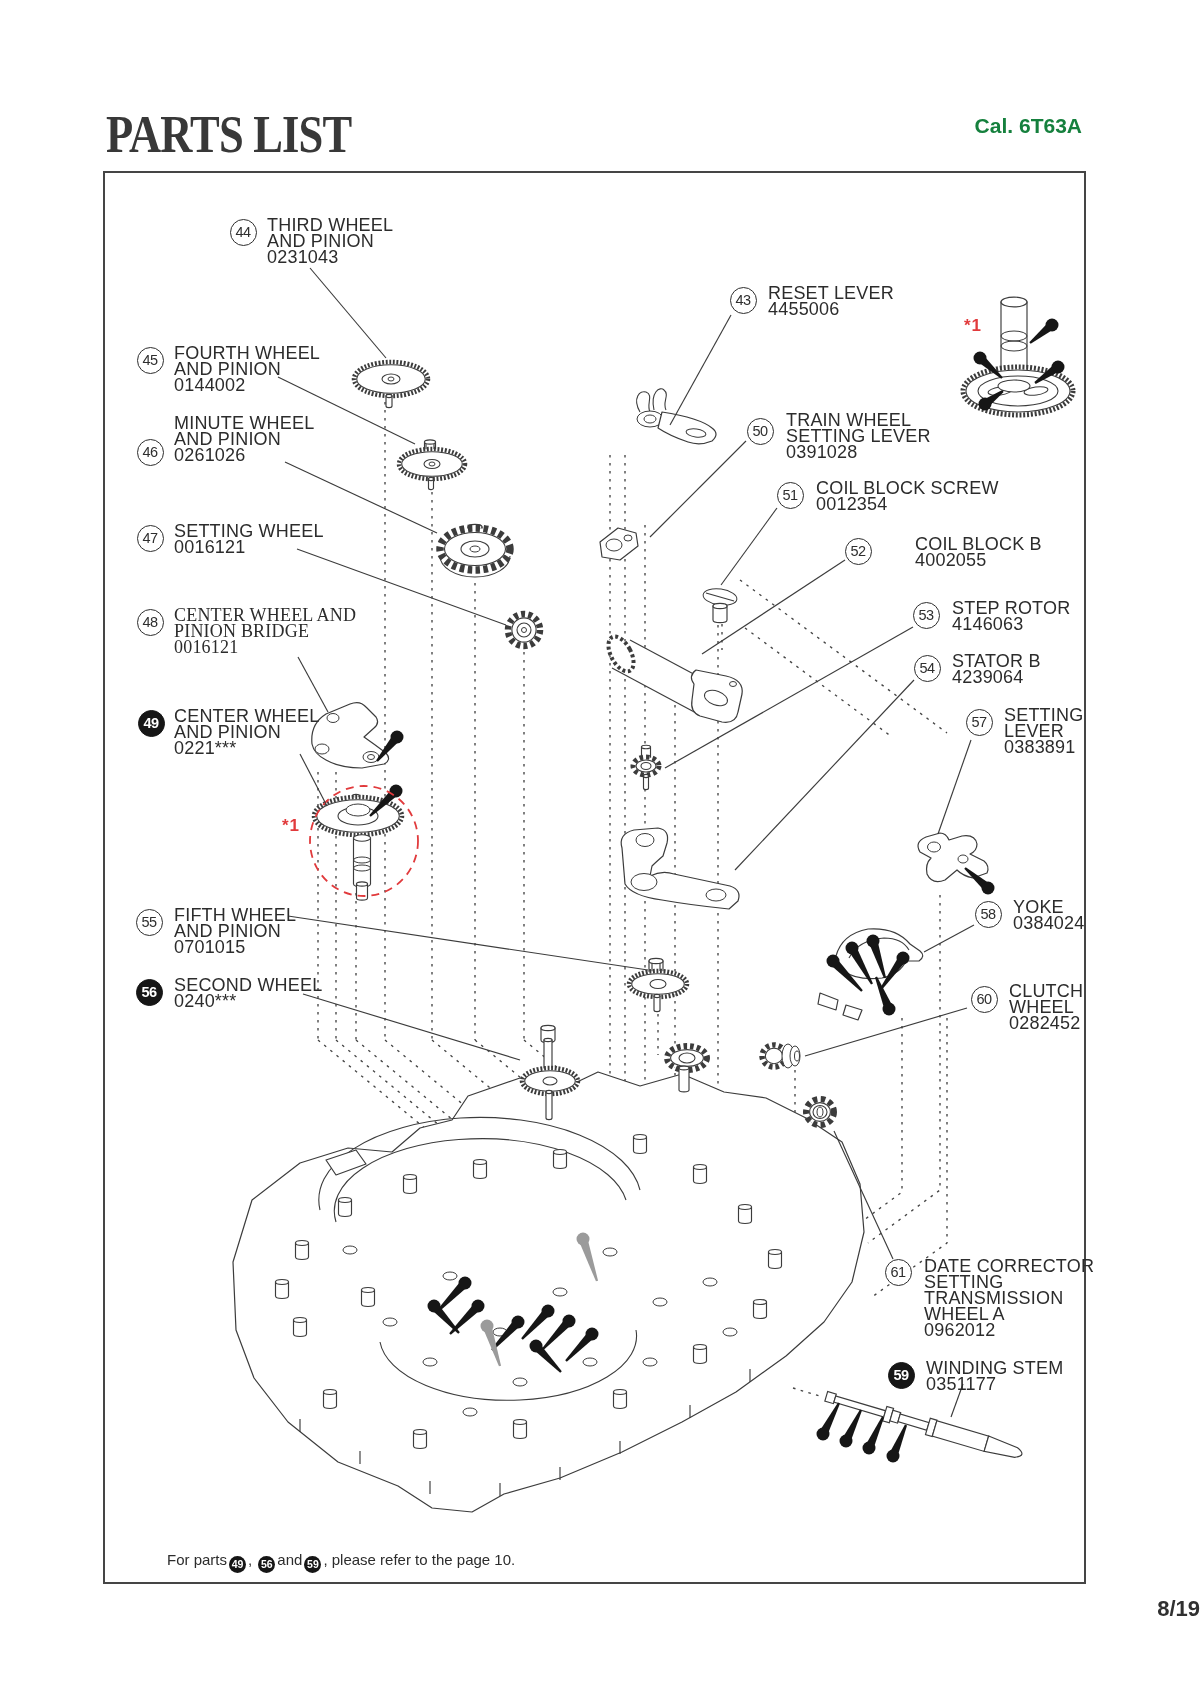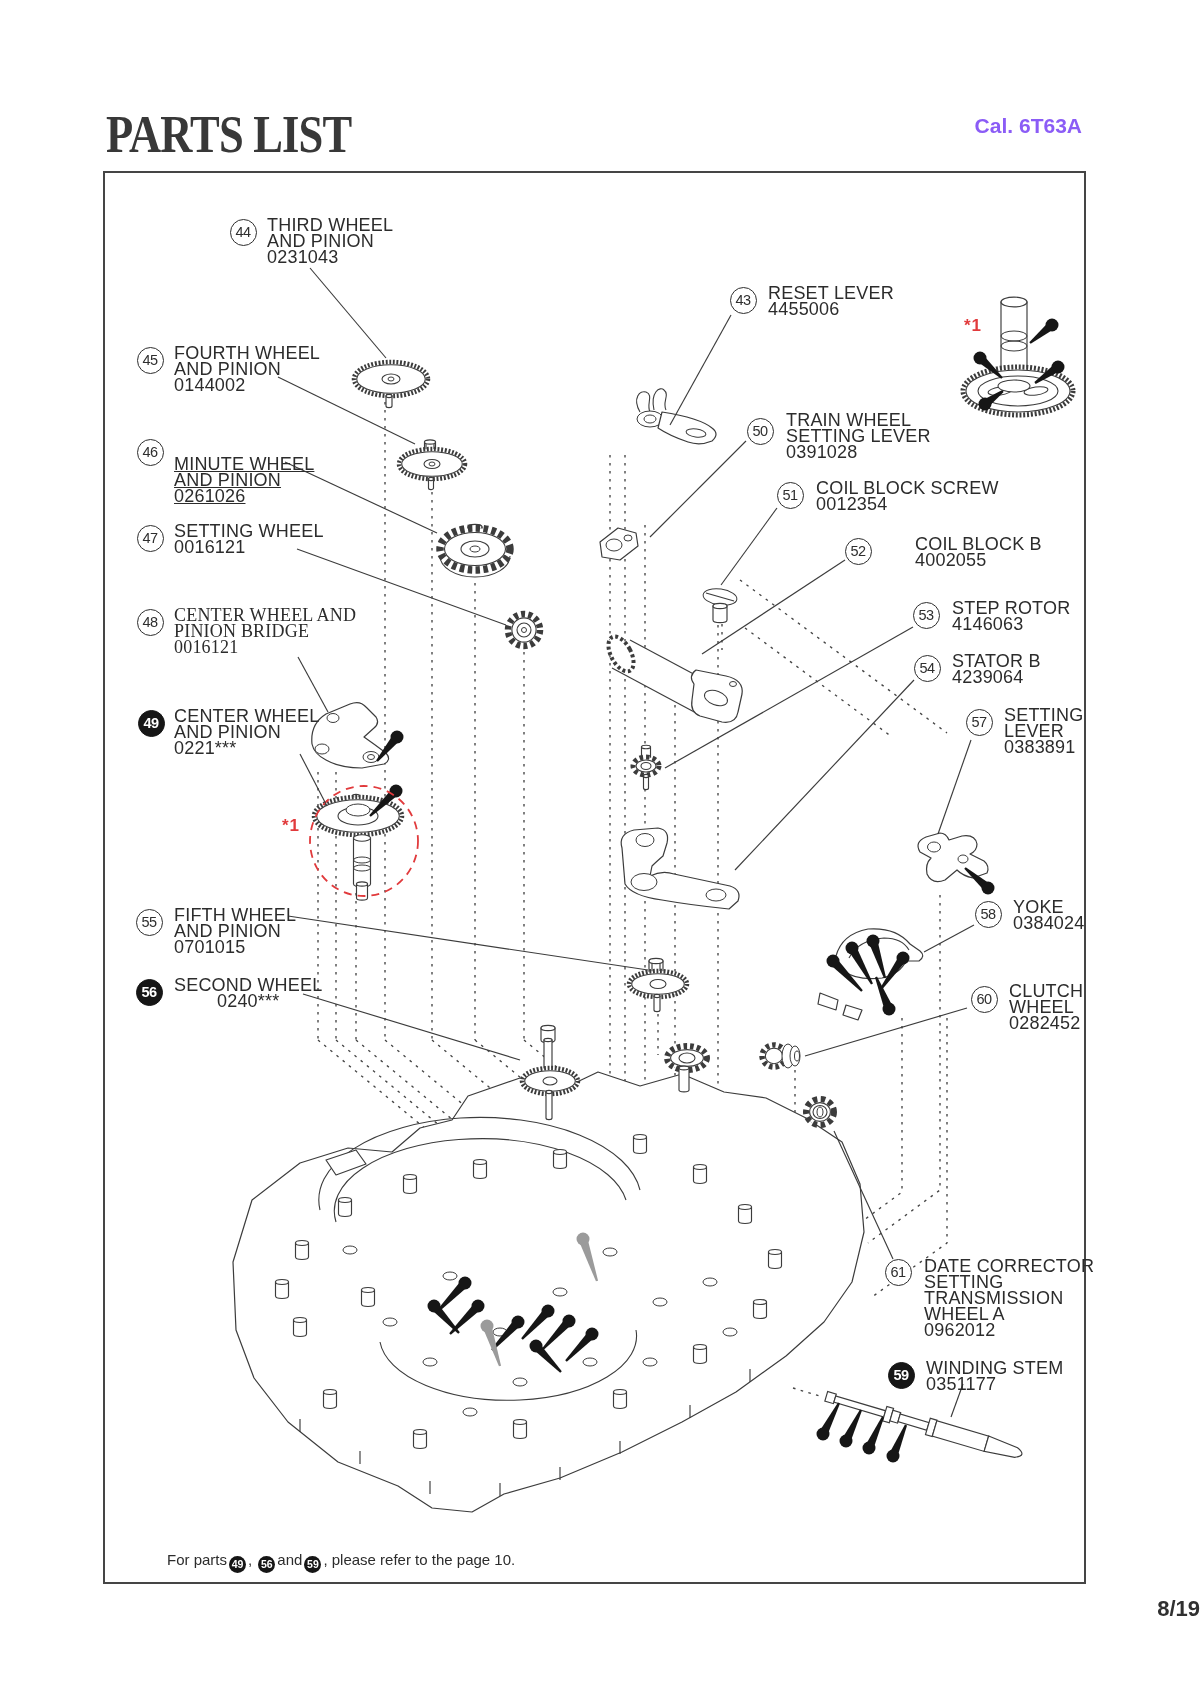--- a/index.html
+++ b/index.html
@@ -1,21 +1,21 @@
 <!DOCTYPE html>
 <html><head>
 <meta charset="utf-8">
 <style>
   html,body{margin:0;padding:0;background:#fff;}
   body{width:1200px;height:1698px;position:relative;overflow:hidden;
        font-family:"Liberation Sans",sans-serif;color:#2c2c2c;}
   .page-title{position:absolute;left:106px;top:104px;font-family:"Liberation Serif",serif;
        font-weight:700;font-size:53px;color:#383838;letter-spacing:-1px;
        transform:scaleX(.84);transform-origin:left top;white-space:nowrap;}
-  .cal{position:absolute;right:118px;top:114px;font-weight:700;font-size:21px;color:#8b5cf6;}
+  .cal{position:absolute;right:118px;top:114px;font-weight:700;font-size:21px;color:#15803d;}
   .frame{position:absolute;left:103px;top:171px;width:979px;height:1409px;
        border:2px solid #454545;background:#fff;}
   #art{position:absolute;left:0;top:0;pointer-events:none;}
   .co-num{position:absolute;width:27px;height:27px;border:1.9px solid #2e2e2e;border-radius:50%;
        background:#fff;color:#2e2e2e;font:400 14.5px/25px "Liberation Sans",sans-serif;
        text-align:center;letter-spacing:-.5px;box-sizing:border-box;}
   .co-num.filled{background:#161616;color:#fff;border-color:#161616;font-weight:700;}
   .co-label{position:absolute;color:#2c2c2c;font-size:18px;line-height:16px;
        letter-spacing:.2px;white-space:nowrap;}
   .red-ref{position:absolute;color:#e13a3c;font-weight:700;font-size:17px;letter-spacing:1px;}
@@ -347,21 +347,21 @@
       <div>AND PINION</div>
       <div>0231043</div>
     </div>
     <div class="co-num" style="left: 136.5px; top: 346.5px;">45</div>
     <div class="co-label" style="left: 174px; top: 345px;">
       <div>FOURTH WHEEL</div>
       <div>AND PINION</div>
       <div>0144002</div>
     </div>
     <div class="co-num" style="left: 136.5px; top: 438.5px;">46</div>
-    <div class="co-label" style="left: 174px; top: 456px; text-decoration: underline;">
+    <div class="co-label" style="left: 174px; top: 415px;">
       <div>MINUTE WHEEL</div>
       <div>AND PINION</div>
       <div>0261026</div>
     </div>
     <div class="co-num" style="left: 136.5px; top: 524.5px;">47</div>
     <div class="co-label" style="left: 174px; top: 523px;">
       <div>SETTING WHEEL</div>
       <div>0016121</div>
     </div>
     <div class="co-num" style="left: 136.5px; top: 608.5px;">48</div>
@@ -376,21 +376,21 @@
       <div>AND PINION</div>
       <div>0221***</div>
     </div>
     <div class="co-num" style="left: 135.5px; top: 908.5px;">55</div>
     <div class="co-label" style="left: 174px; top: 907px;">
       <div>FIFTH WHEEL</div>
       <div>AND PINION</div>
       <div>0701015</div>
     </div>
     <div class="co-num filled" style="left: 135.5px; top: 978.5px;">56</div>
-    <div class="co-label" style="left: 174px; top: 977px; text-align: center;">
+    <div class="co-label" style="left: 174px; top: 977px;">
       <div>SECOND WHEEL</div>
       <div>0240***</div>
     </div>
     <div class="co-num" style="left: 729.5px; top: 286.5px;">43</div>
     <div class="co-label" style="left: 768px; top: 285px;">
       <div>RESET LEVER</div>
       <div>4455006</div>
     </div>
     <div class="co-num" style="left: 746.5px; top: 418px;">50</div>
     <div class="co-label" style="left: 786px; top: 412px;">

